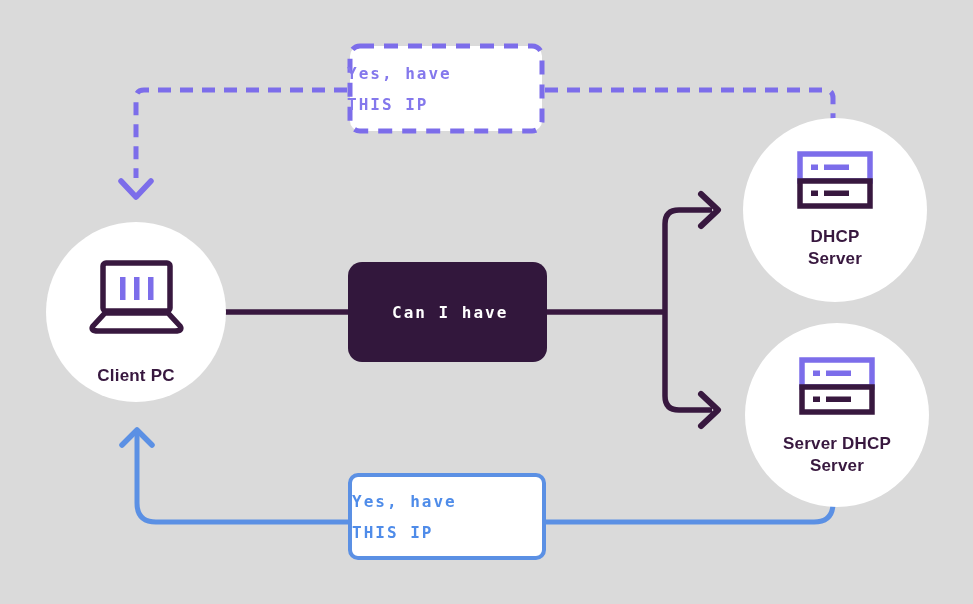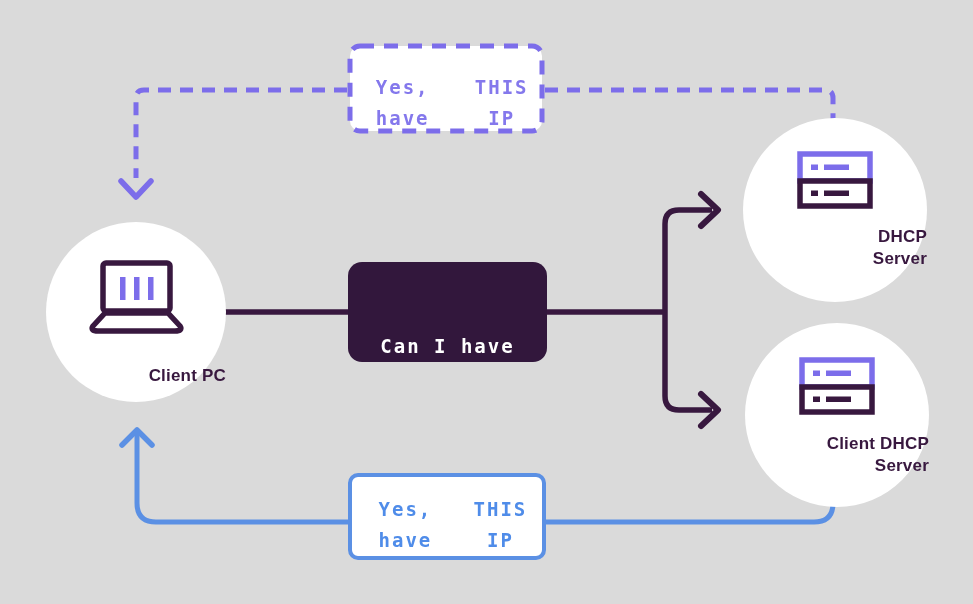--- a/index.html
+++ b/index.html
@@ -12,44 +12,44 @@
   }
   .wires{position:absolute;left:0;top:0;}
   .node{
     position:absolute;
     background:#ffffff;
     border-radius:50%;
     display:flex;flex-direction:column;align-items:center;
   }
   .node-label{
     position:absolute;left:0;right:0;
-    text-align:right;
+    text-align:center;
     font-weight:bold;
     font-size:17px;
     line-height:22px;
     color:#38183f;
     letter-spacing:.2px;
   }
   .msg-box{
     position:absolute;
-    display:flex;align-items:flex-end;justify-content:center;
+    display:flex;flex-direction:column;align-items:flex-start;justify-content:center;
     text-align:center;
     font-family:"DejaVu Sans Mono",monospace;
     font-weight:bold;
-    font-size:19px;
+    font-size:16px;
     letter-spacing:2px;
     line-height:31px;
     box-sizing:border-box;
   }
   .box-dashed{ left:347px; top:43px; width:198px; height:91px; color:#8478ec; }
   .box-dashed .border-svg{position:absolute;left:0;top:0;}
   .box-dashed .txt{position:relative;}
   .box-dark{
     left:348px; top:262px; width:199px; height:100px;
-    background:#32173c; border-radius:14px; color:#ffffff;
+    background:#32173c; border-radius:14px; color:#ffffff;padding-left:44px;
   }
   .box-blue{
     left:348px; top:473px; width:198px; height:87px;
     background:#ffffff; border:4px solid #5b90e4; border-radius:10px;
     color:#4f8ce9;
   }
   .icon-wrap{position:absolute;left:0;right:0;display:flex;justify-content:center;}
 </style>
 </head>
 <body>
@@ -124,18 +124,18 @@
       <svg width="76" height="58" viewBox="0 0 76 58">
         <rect x="3" y="3" width="70" height="27" fill="#ffffff" stroke="#7c6dea" stroke-width="5.5"></rect>
         <rect x="3" y="30" width="70" height="25" fill="#ffffff" stroke="#38183f" stroke-width="5.5"></rect>
         <rect x="14" y="13.5" width="7" height="5.5" fill="#7c6dea"></rect>
         <rect x="27" y="13.5" width="25" height="5.5" fill="#7c6dea"></rect>
         <rect x="14" y="39.5" width="7" height="5.5" fill="#38183f"></rect>
         <rect x="27" y="39.5" width="25" height="5.5" fill="#38183f"></rect>
       </svg>
     </div>
     <div class="node-label" style="top:110px;">
-      <div>Client DHCP</div>
+      <div>Server DHCP</div>
       <div>Server</div>
     </div>
   </div>
 
 </div>
 
 </body></html>

